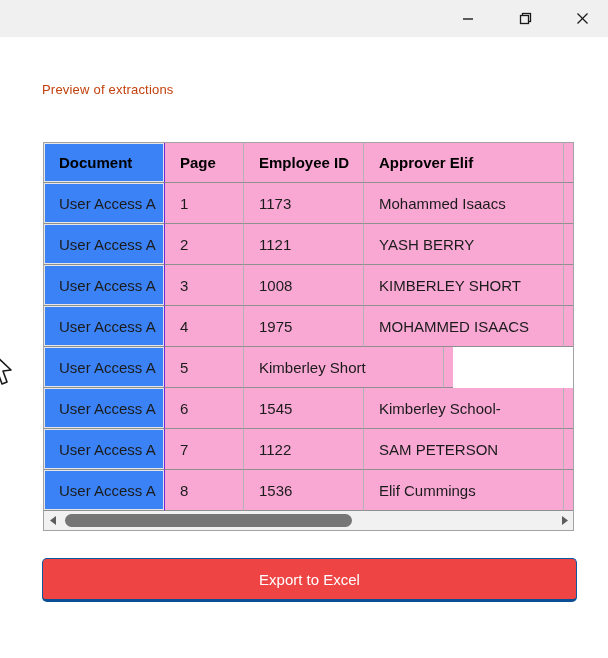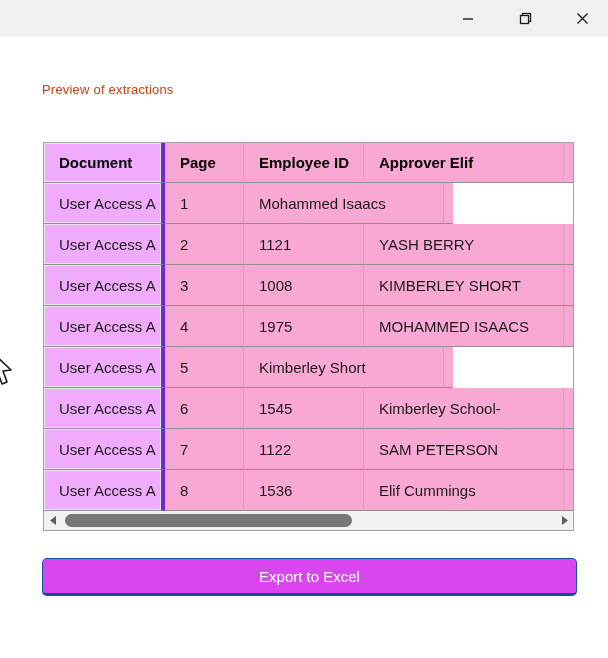--- a/index.html
+++ b/index.html
@@ -44,21 +44,21 @@
   .g-row { display: flex; height: 41px; }
   .g-row.header { height: 40px; font-weight: bold; color: #000; }
   .cell {
     display: flex; align-items: center;
     padding-left: 15px;
     overflow: hidden; white-space: nowrap;
     border-right: 1px solid #b3b3b3;
     border-bottom: 1px solid #8f8f8f;
     background: #f9a8d4;
   }
-  .c-doc  { width: 121px; background: #f0abfc; box-shadow: inset 0 0 0 1px #e6e6e6; border-right: 4px solid #6d28d9; }
+  .c-doc  { width: 121px; background: #3b82f6; box-shadow: inset 0 0 0 1px #e6e6e6; border-right: 1px solid #6d28d9; }
   .c-page { width: 79px; }
   .c-eid  { width: 120px; }
   .c-app  { width: 200px; }
   .c-stub { width: 9px; border-right: none; padding-left: 0; }
 
   
   .hscroll {
     position: absolute; left: 0; bottom: 0;
     width: 529px; height: 19px;
     background: #f1f1f1;
@@ -72,22 +72,22 @@
   .hs-arrow svg { display: block; }
   .hs-thumb {
     position: absolute; left: 21px; top: 3px;
     width: 287px; height: 13px;
     background: #767676; border-radius: 7px;
   }
 
   
   .export-btn {
     position: absolute; left: 42px; top: 558px;
-    width: 535px; height: 38px;
-    background: #d946ef;
+    width: 535px; height: 44px;
+    background: #ef4444;
     border: 1px solid #0d57a0;
     border-bottom: 3px solid #0a4f93;
     border-radius: 5px;
     color: #ffffff; font-size: 15px;
     font-family: "Liberation Sans", sans-serif;
     display: flex; align-items: center; justify-content: center;
   }
 
   
   .cursor {
@@ -132,20 +132,21 @@
     <div class="cell c-page">Page</div>
     <div class="cell c-eid">Employee ID</div>
     <div class="cell c-app">Approver Elif</div>
     <div class="cell c-stub"></div>
   </div>
 
   <div id="table-body">
     <div class="g-row">
       <div class="cell c-doc">User Access A</div>
       <div class="cell c-page">1</div>
+      <div class="cell c-eid">1173</div>
       <div class="cell c-app">Mohammed Isaacs</div>
       <div class="cell c-stub"></div>
     </div>
 
     <div class="g-row">
       <div class="cell c-doc">User Access A</div>
       <div class="cell c-page">2</div>
       <div class="cell c-eid">1121</div>
       <div class="cell c-app">YASH BERRY</div>
       <div class="cell c-stub"></div>

